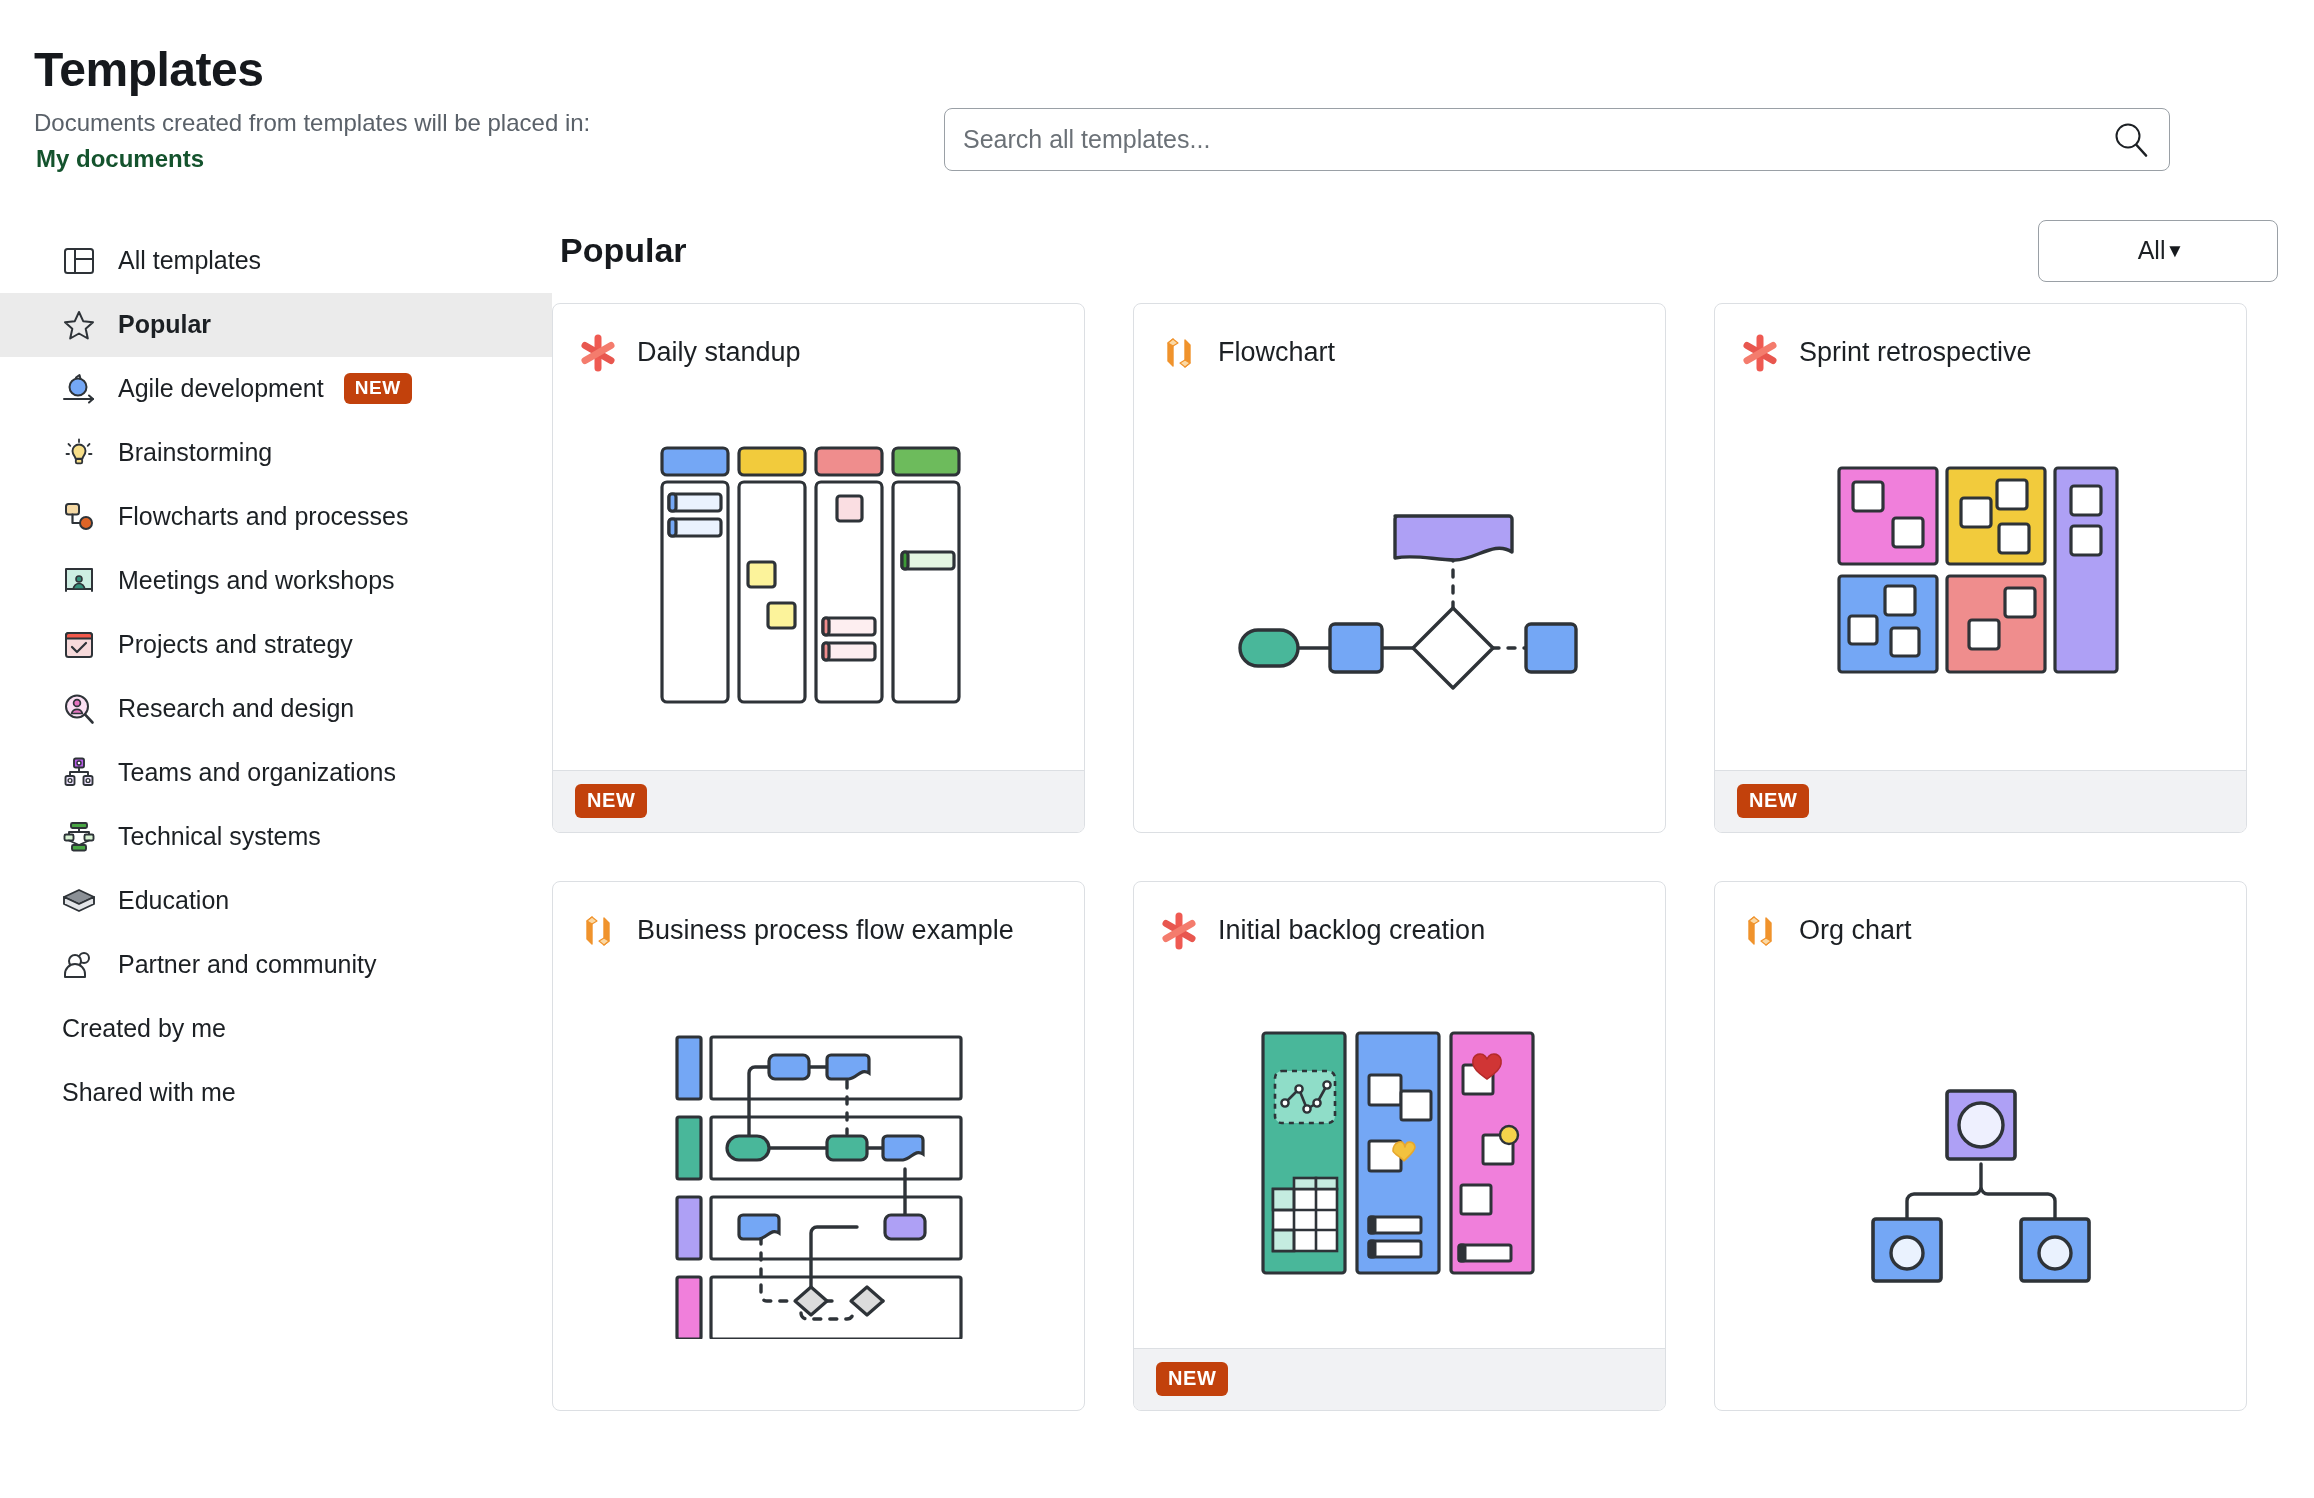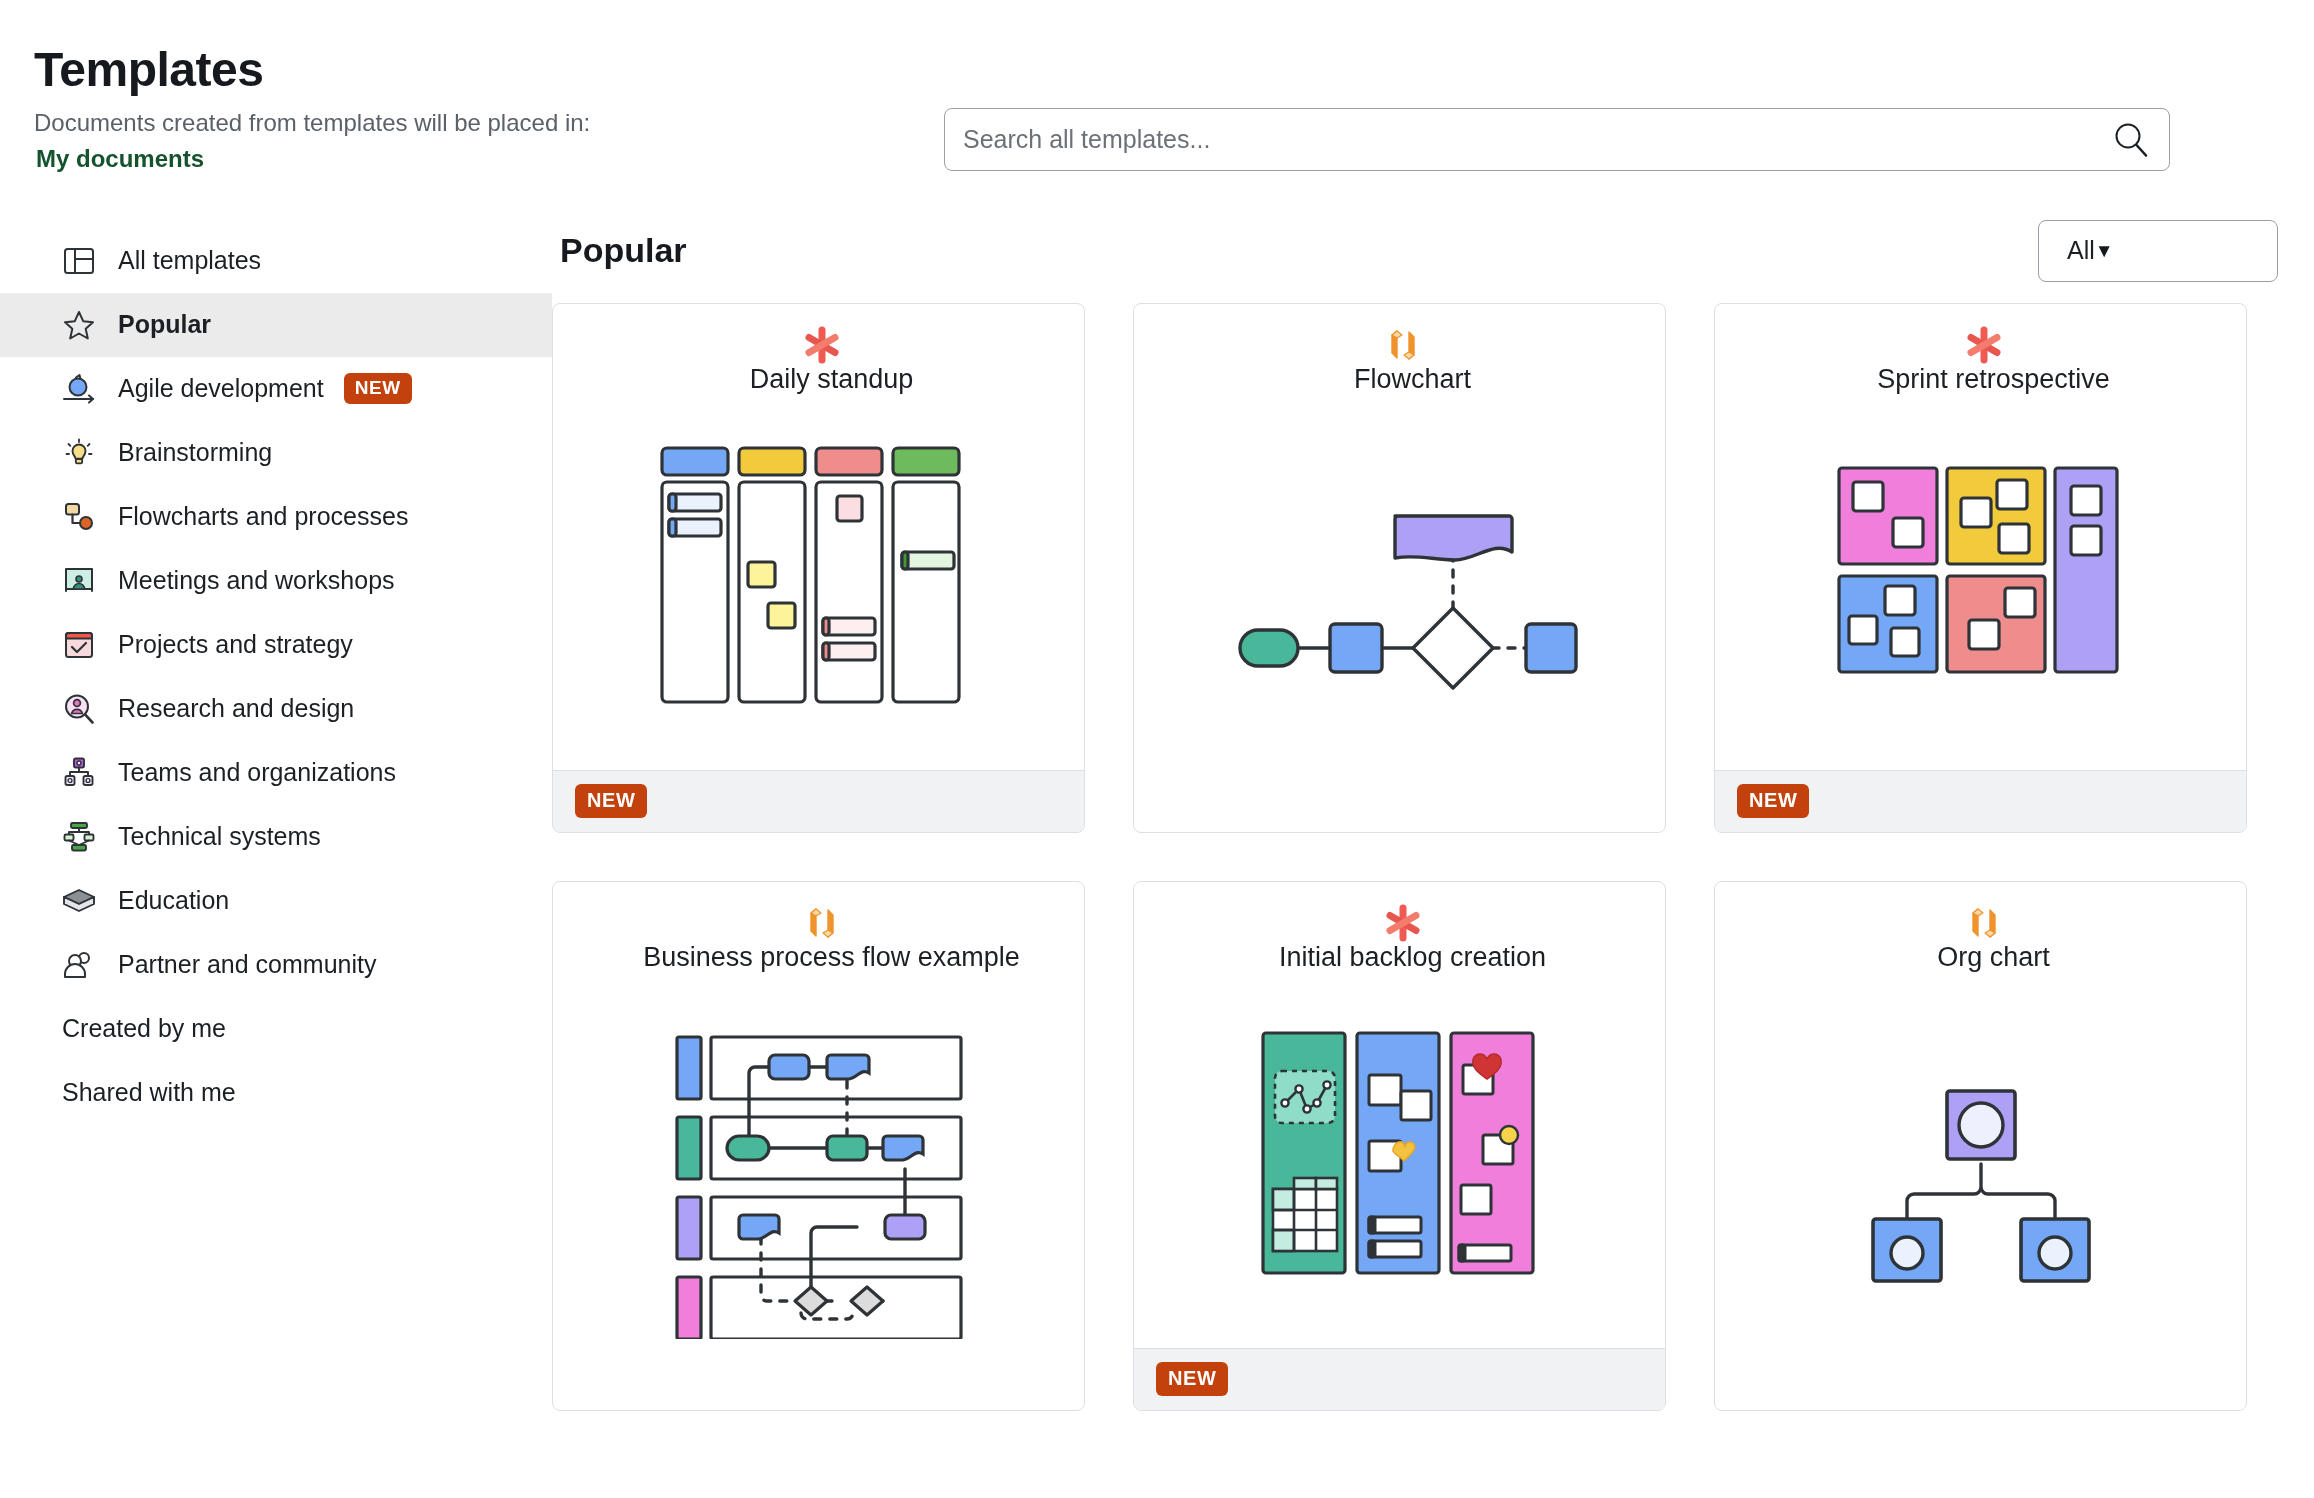--- a/index.html
+++ b/index.html
@@ -66,39 +66,39 @@
   
   .main { flex: 1; padding-right: 36px; }
   .main-head {
     display: flex; align-items: center; justify-content: space-between;
     padding: 0 0 0 8px; height: 60px;
   }
   .section-title { font-size: 34px; font-weight: 700; color: #16191d; }
   .filter-select {
     width: 240px; height: 62px;
     border: 1.5px solid #9aa0a6; border-radius: 8px; background: #fff;
-    display: flex; align-items: center; justify-content: flex-start;
+    display: flex; align-items: center; justify-content: center;
     padding: 0 22px 0 28px; cursor: pointer;
   }
   .filter-label { font-size: 25px; color: #1c2024; }
   .filter-caret { font-size: 19px; color: #16191d; }
 
   .card-grid {
     display: grid;
     grid-template-columns: repeat(3, 533px);
     gap: 48px 48px;
     margin-top: 22px;
   }
   .card {
     border: 1.5px solid #dcdfe3; border-radius: 8px;
     background: #fff; overflow: hidden;
     display: flex; flex-direction: column;
     height: 530px; cursor: pointer;
   }
-  .card-head { display: flex; align-items: center; padding: 22px 0 0 26px; height: 76px; flex-direction: column; }
+  .card-head { display: flex; align-items: center; padding: 22px 0 0 26px; height: 76px; }
   .card-logo { width: 38px; height: 38px; flex: 0 0 38px; margin-right: 20px; }
   .card-title { font-size: 27px; color: #1c2024; white-space: nowrap; }
   .card-art { flex: 1; position: relative; }
   .card-art svg { position: absolute; left: 50%; top: 50%; transform: translate(-50%, -50%); }
   .card-foot {
     height: 62px; background: #f1f2f4; border-top: 1.5px solid #dcdfe3;
     display: flex; align-items: center; padding-left: 22px;
   }
   .card-foot .badge-new { margin-left: 0; font-size: 20px; padding: 5px 12px 6px; }
   .card.nofoot .card-art { padding-bottom: 0; }

